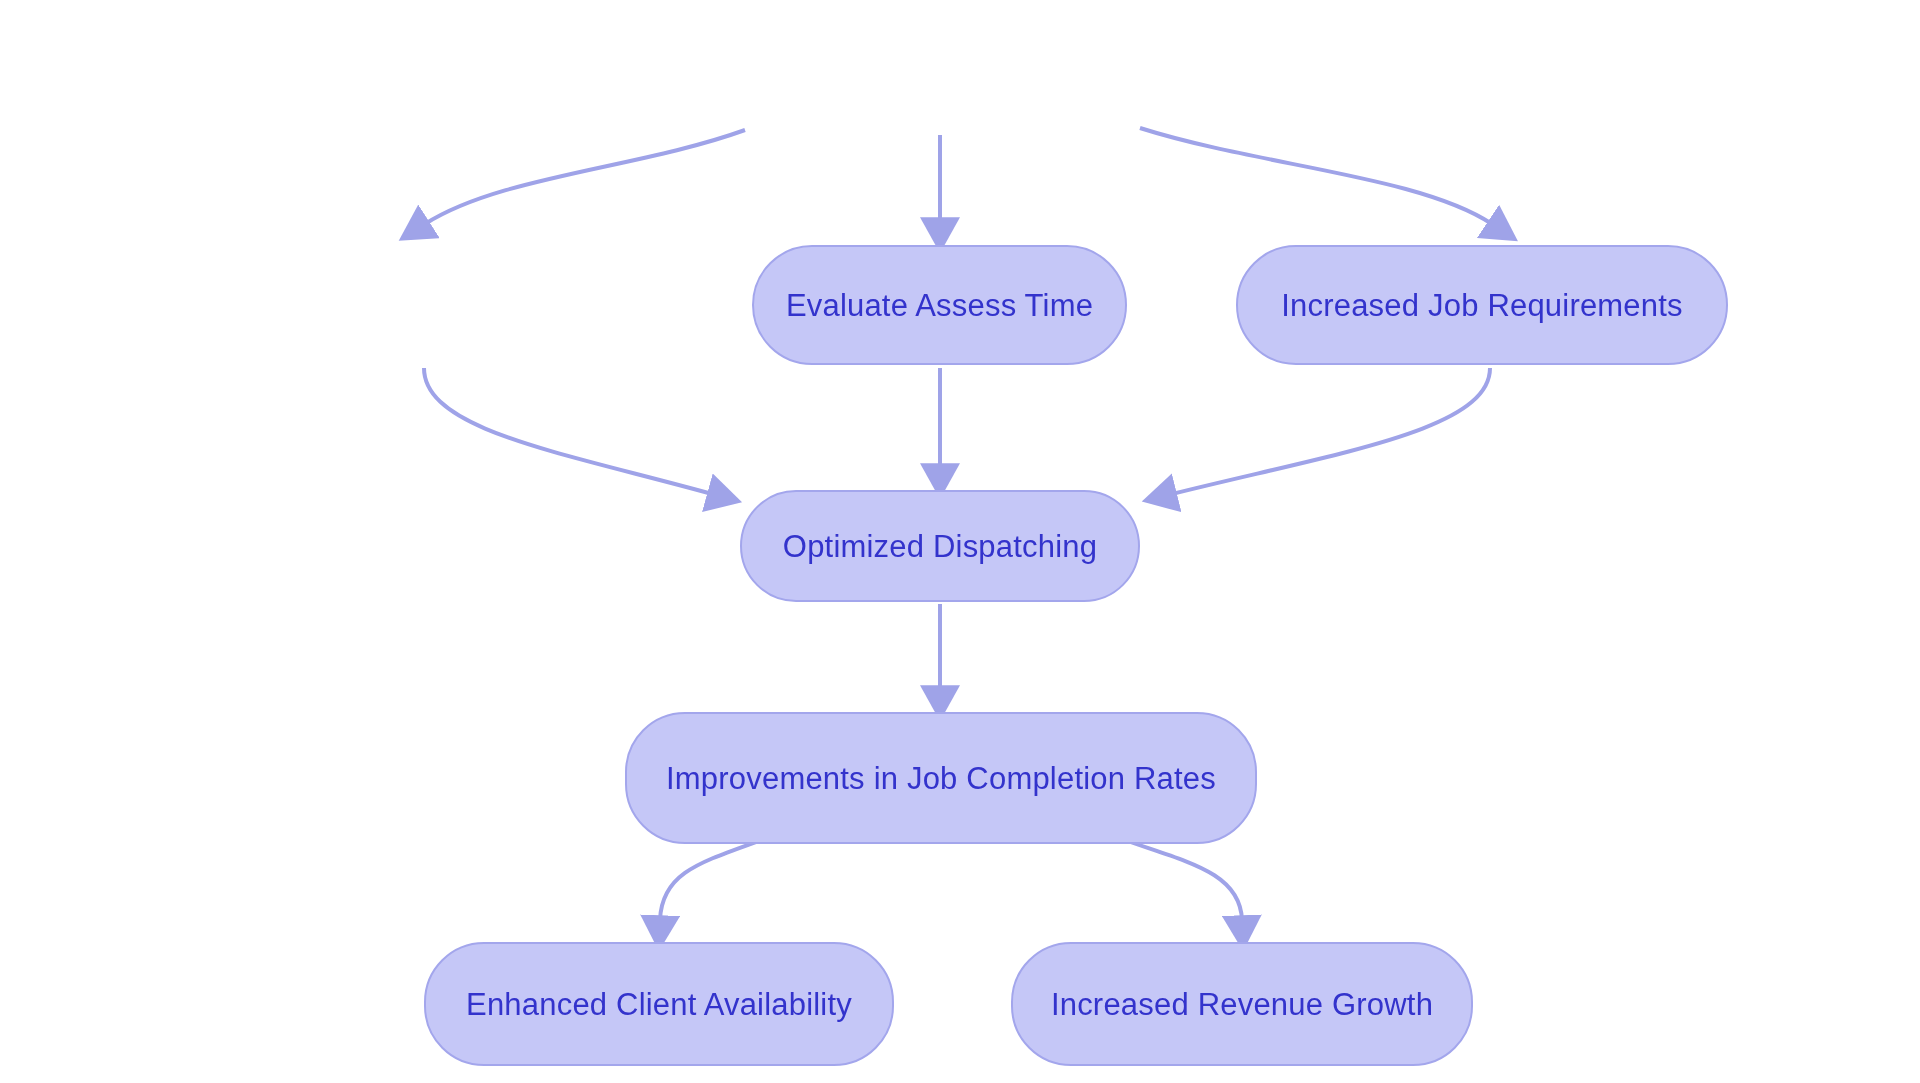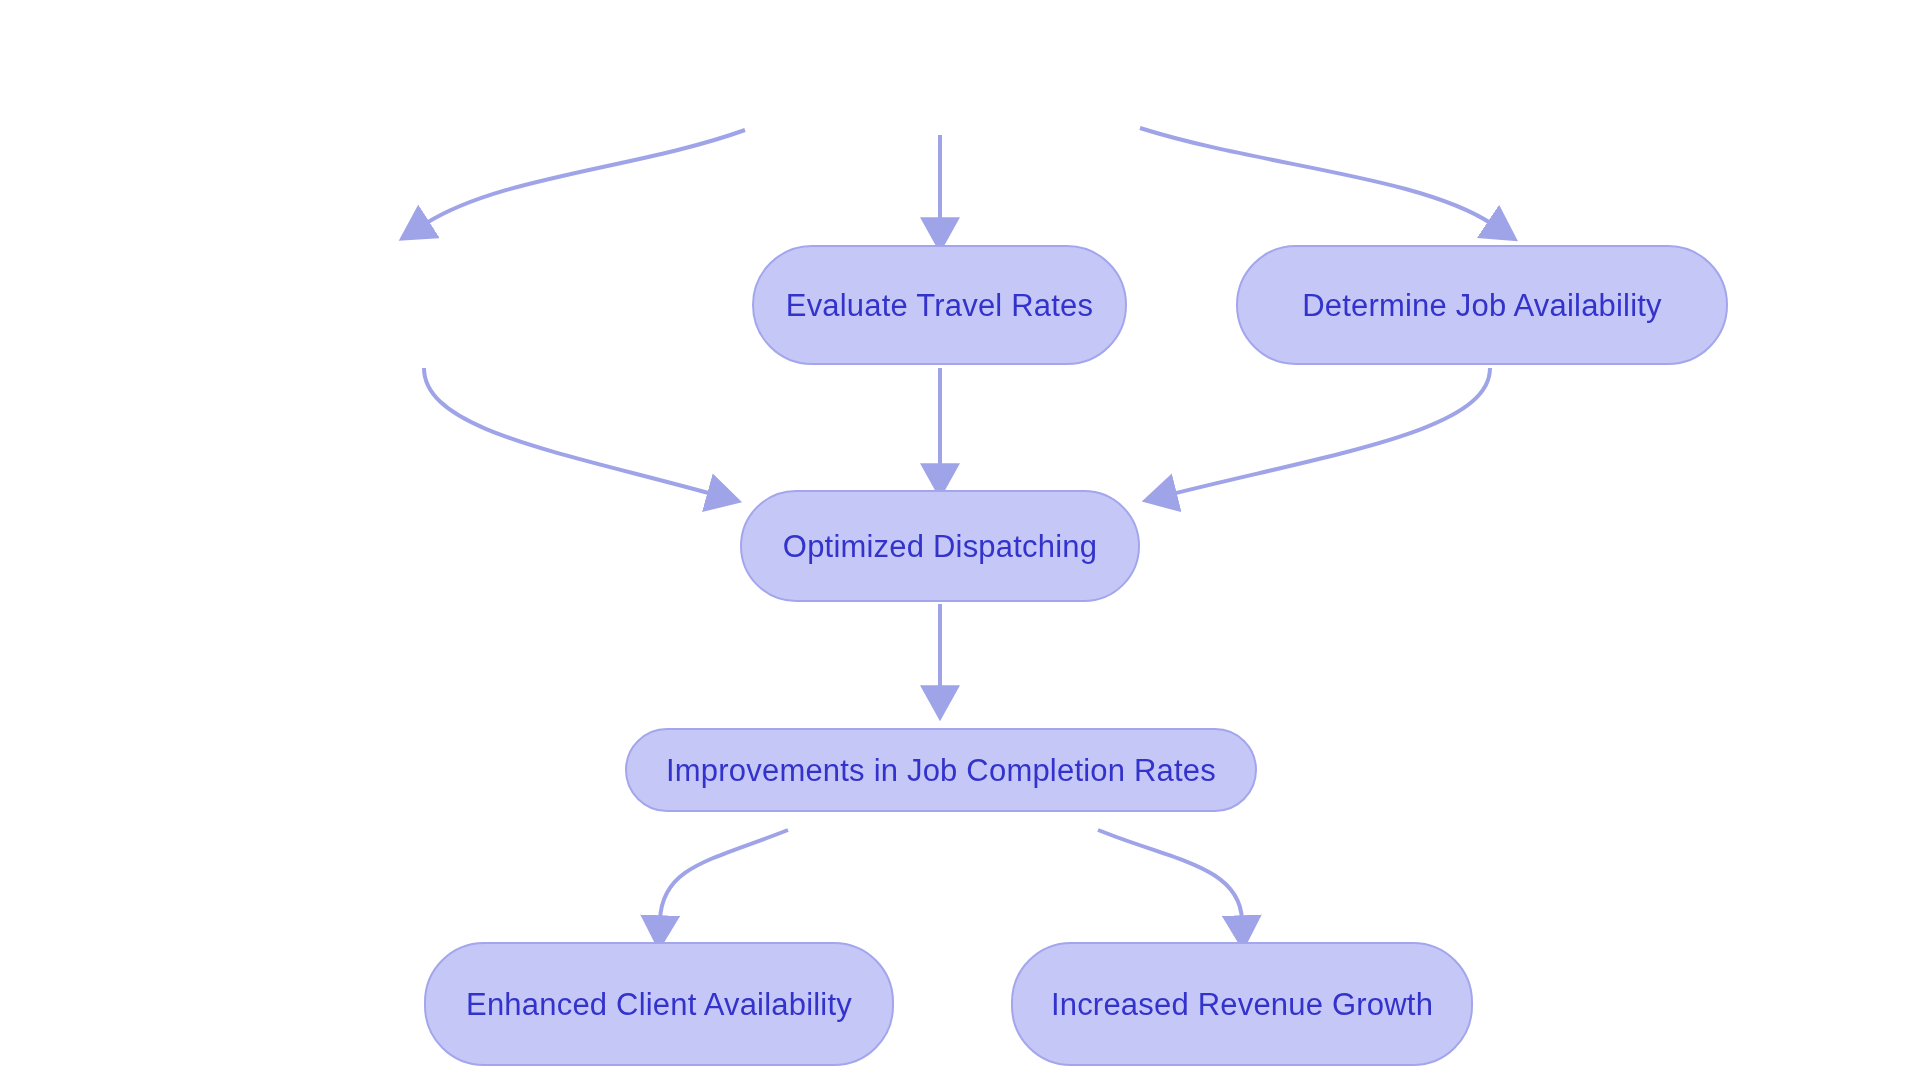--- a/index.html
+++ b/index.html
@@ -93,32 +93,32 @@
     </g>
 
     <g>
       <path d="M 1098 830 C 1172 860, 1240 866, 1242 920" fill="none" stroke="#9fa3e8" stroke-width="4" marker-end="url(#arrow-down)"></path>
     </g>
   </svg>
 
 
 
   <div class="node" style="left:752px; top:245px; width:375px; height:120px;">
-    <span class="node-label">Evaluate Travel Rates</span>
+    <span class="node-label">Evaluate Assess Time</span>
   </div>
 
   <div class="node" style="left:1236px; top:245px; width:492px; height:120px;">
-    <span class="node-label">Determine Job Availability</span>
+    <span class="node-label">Increased Job Requirements</span>
   </div>
 
   <div class="node" style="left:740px; top:490px; width:400px; height:112px;">
     <span class="node-label">Optimized Dispatching</span>
   </div>
 
-  <div class="node" style="left:625px; top:728px; width:632px; height:84px;">
+  <div class="node" style="left:625px; top:712px; width:632px; height:132px;">
     <span class="node-label">Improvements in Job Completion Rates</span>
   </div>
 
   <div class="node" style="left:424px; top:942px; width:470px; height:124px;">
     <span class="node-label">Enhanced Client Availability</span>
   </div>
 
   <div class="node" style="left:1011px; top:942px; width:462px; height:124px;align-items:center;">
     <span class="node-label">Increased Revenue Growth</span>
   </div>

